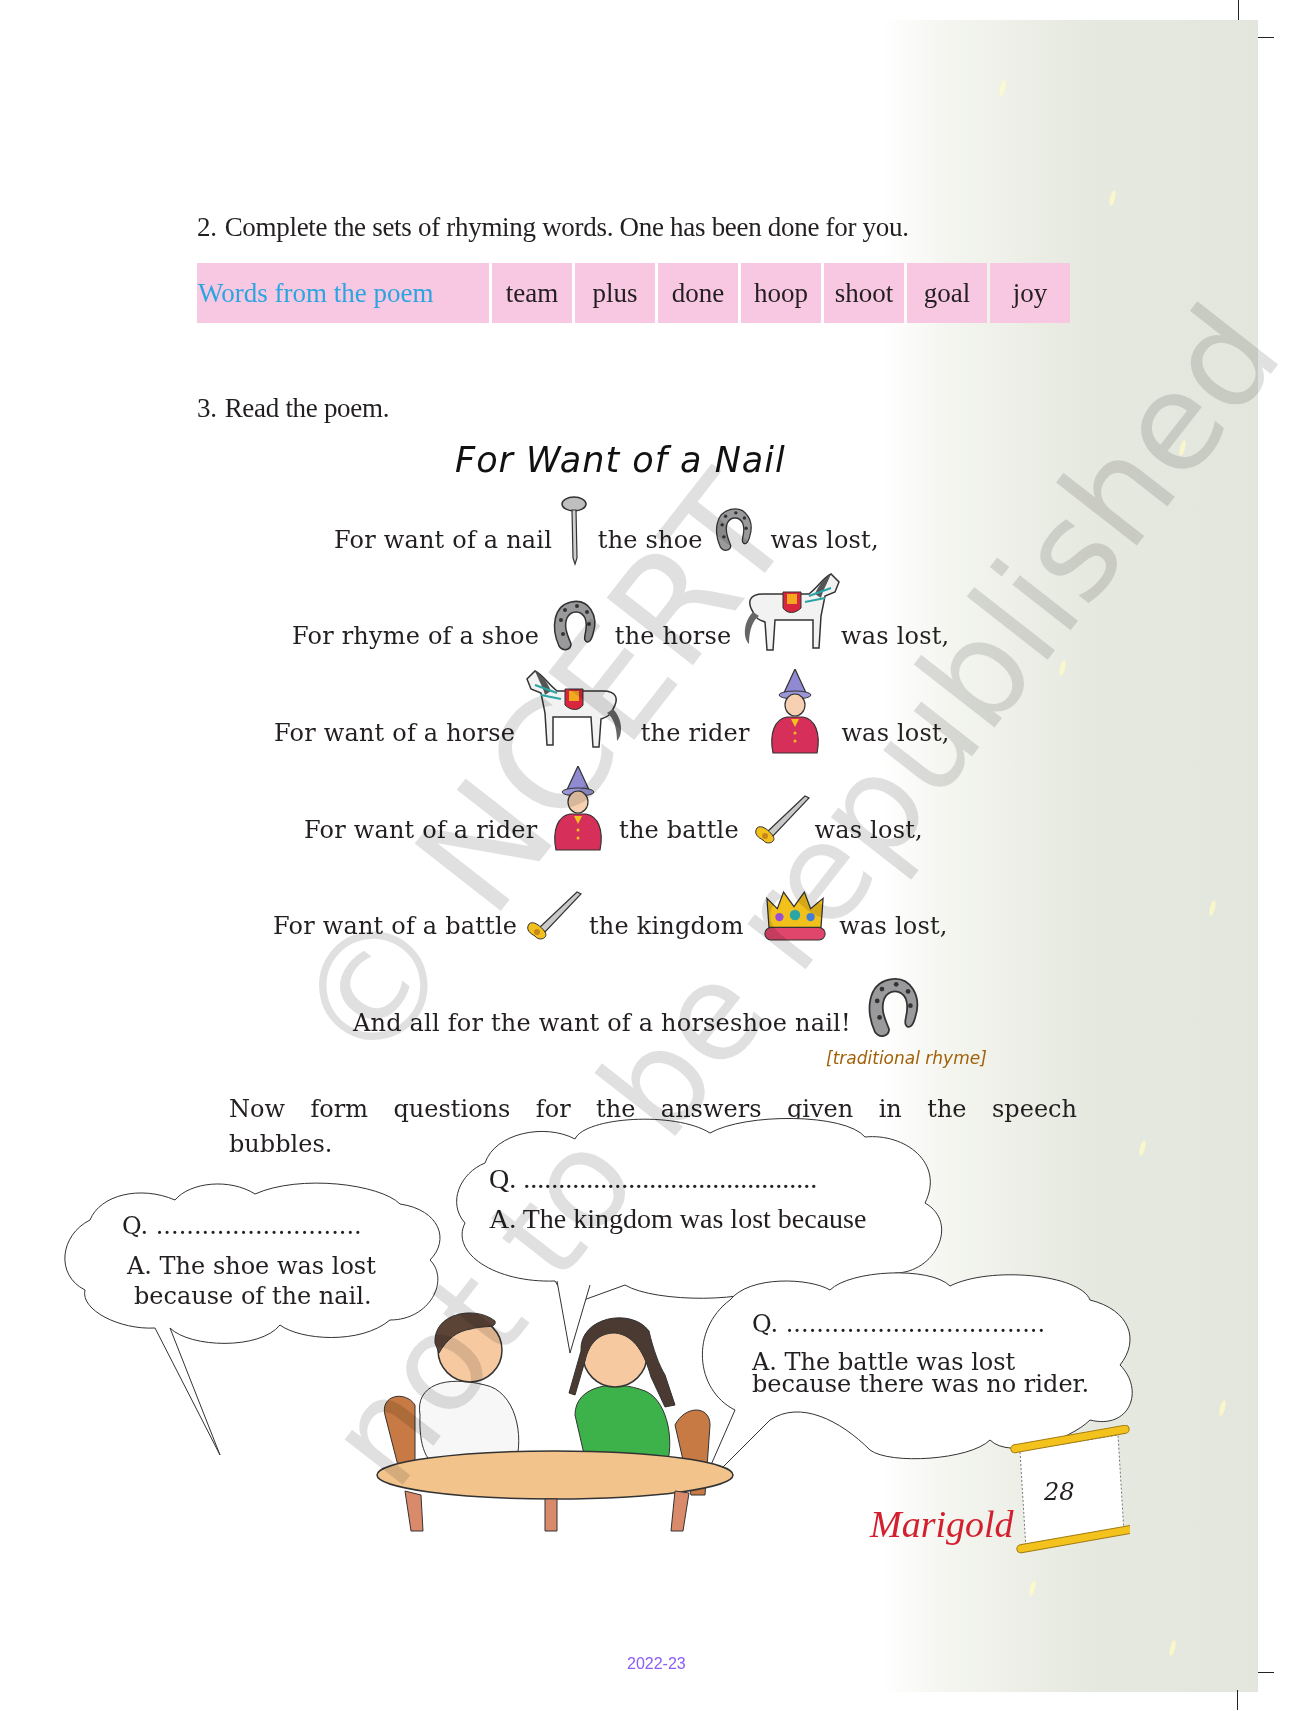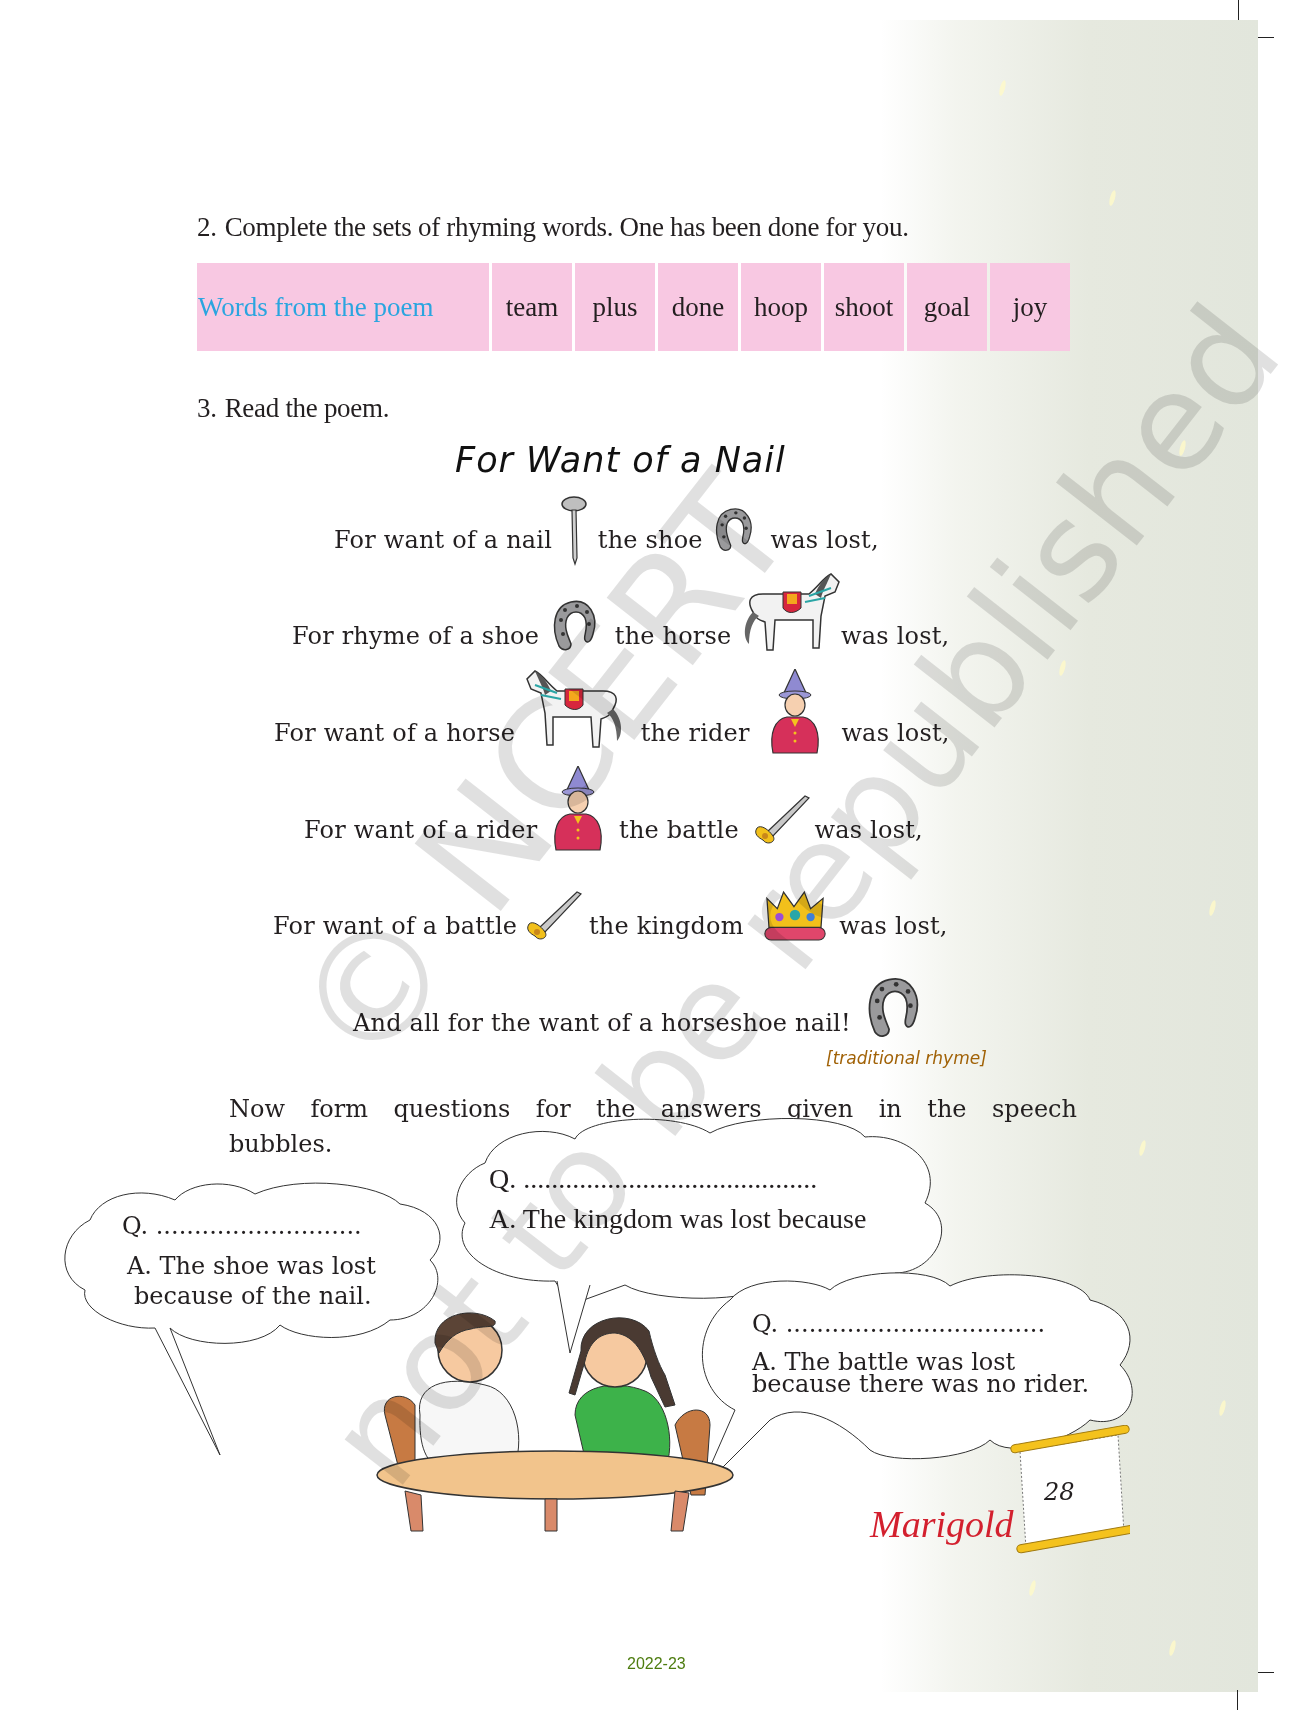--- a/index.html
+++ b/index.html
@@ -27,21 +27,21 @@
 
   .q-heading { position: absolute; left: 197px; font-size: 24px; letter-spacing: -0.3px; font-family: "Liberation Serif", serif; font-size: 27px;}
   .num { margin-right: 8px; }
 
   table.rhyme {
     position: absolute; left: 197px; top: 263px;
     border-collapse: separate; border-spacing: 3px 3px;
     margin-left: -3px; margin-top: -3px;
     font-family: "Liberation Serif", serif; font-size: 27px;
   }
-  table.rhyme td { background: #f8c8e2; height: 52px; padding: 18px 6px; white-space: nowrap; text-align: center; }
+  table.rhyme td { background: #f8c8e2; height: 60px; padding: 0 6px; white-space: nowrap; text-align: center; }
   table.rhyme td.hdr { color: #2aa5df; text-align: left; padding-left: 1px; width: 285px; }
   table.rhyme td.c { width: 68px; }
 
   .poem-title {
     position: absolute; left: 455px; top: 440px; font-family: "DejaVu Sans", sans-serif;
     font-size: 35px; font-style: italic; letter-spacing: 1px; color: #111;
   }
   .poem-line { position: absolute; font-size: 24px; white-space: nowrap; letter-spacing: 0.2px; }
   .poem-line span { vertical-align: baseline; }
   .pic { display: inline-block; position: relative; vertical-align: bottom; }
@@ -51,21 +51,21 @@
   .instr { position: absolute; left: 197px; top: 1092px; width: 848px; font-size: 24px; line-height: 35px; text-align: justify; text-align-last: left; margin-left: 32px; }
   .instr .first { display: flex; justify-content: space-between; }
 
   .bubble { position: absolute; }
   .bubble svg { position: absolute; left: 0; top: 0; overflow: visible; }
   .btxt { position: absolute; font-size: 24px; line-height: 32px; white-space: nowrap; }
   .btxt.narrow { font-family: "Liberation Serif", serif; font-size: 28px; }
 
   .marigold { position: absolute; left: 870px; top: 1502px; color: #d3202e; font-family: "Liberation Serif", serif; font-style: italic; font-size: 38px; z-index: 3; }
   .pagenum { position: absolute; left: 1044px; top: 1478px; font-family: "DejaVu Serif", serif; font-style: italic; font-size: 24px; z-index: 3;}
-  .year { position: absolute; left: 627px; top: 1655px; font-family: "Liberation Sans", sans-serif; font-size: 16px; color: #4d7c0f; }
+  .year { position: absolute; left: 627px; top: 1655px; font-family: "Liberation Sans", sans-serif; font-size: 16px; color: #8b5cf6; }
 </style>
 </head>
 <body>
 
 <div class="side-panel">
   <div class="sparkle" style="left:120px;top:60px"></div>
   <div class="sparkle" style="left:230px;top:170px"></div>
   <div class="sparkle" style="left:300px;top:420px"></div>
   <div class="sparkle" style="left:180px;top:640px"></div>
   <div class="sparkle" style="left:330px;top:880px"></div>

